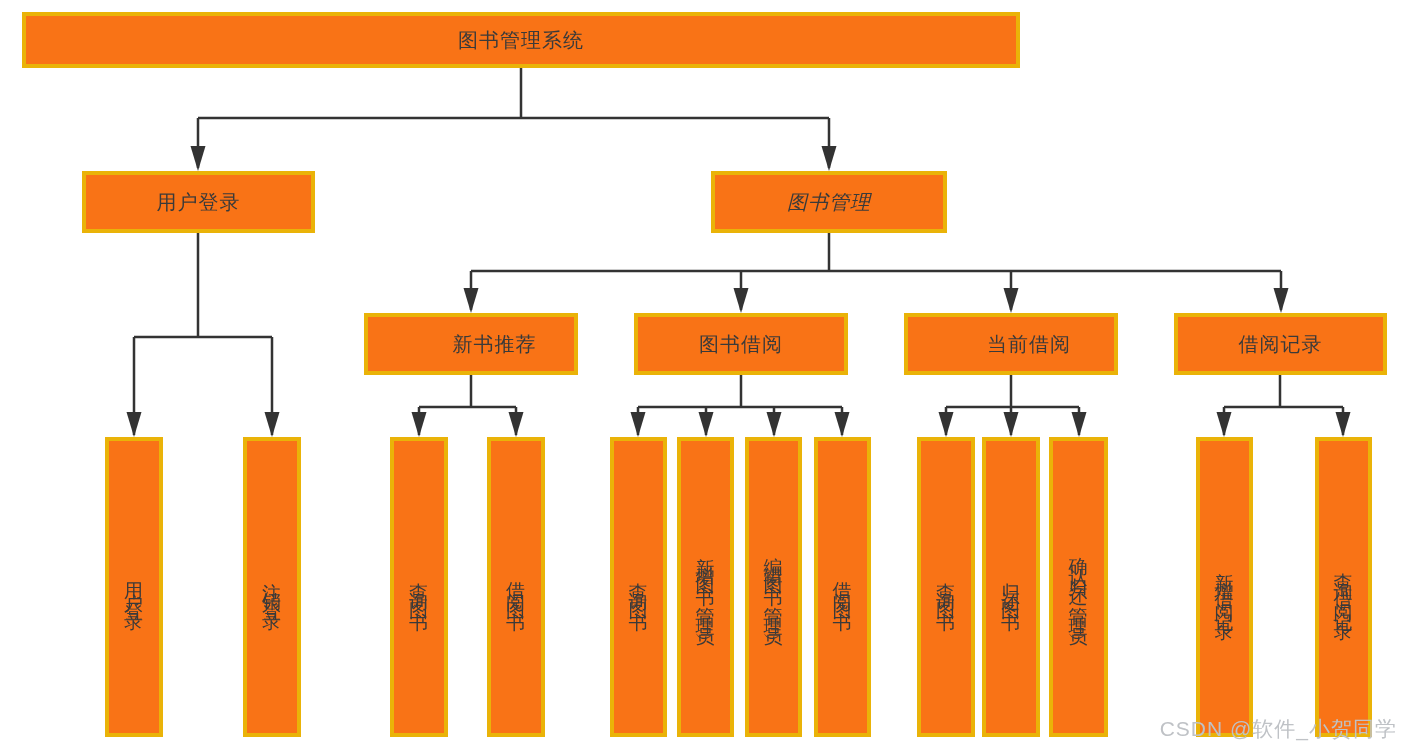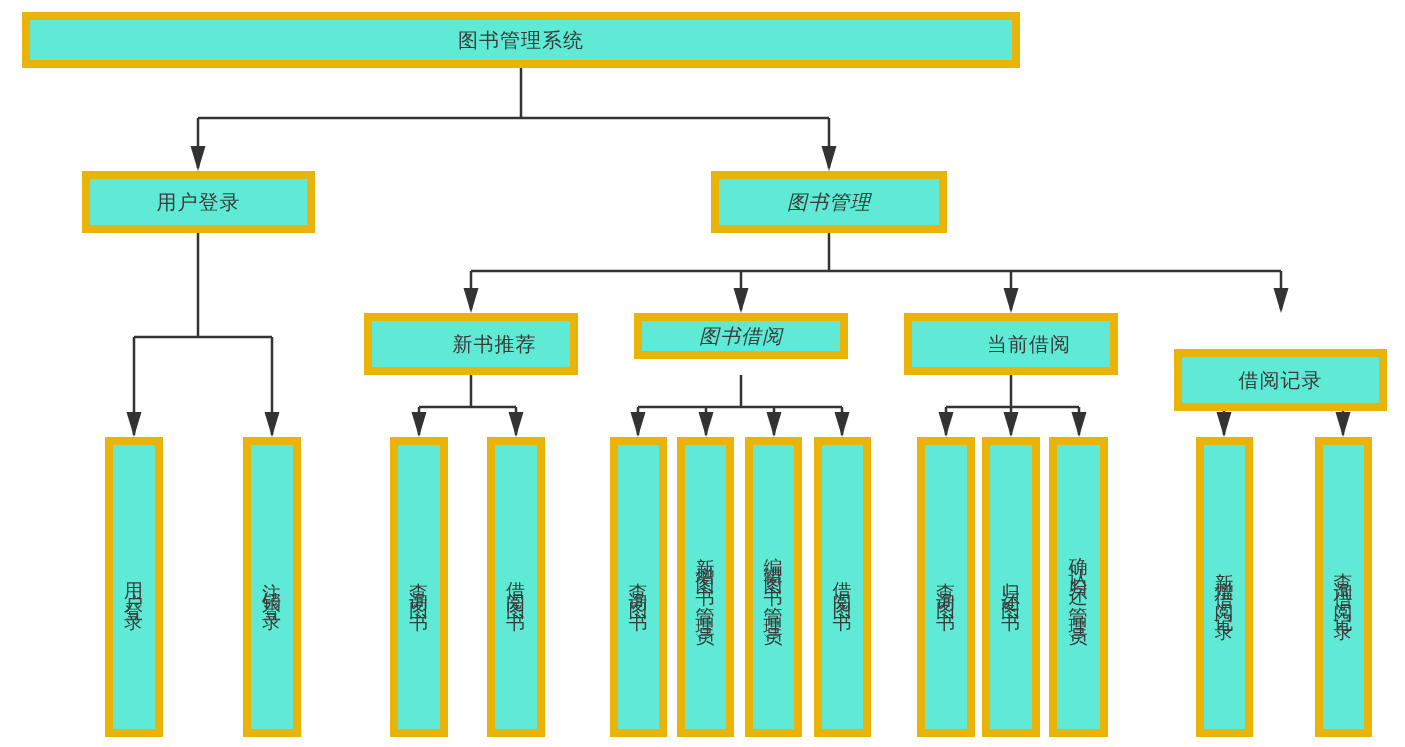--- a/index.html
+++ b/index.html
@@ -19,22 +19,22 @@
   }
   #wires {
     position: absolute;
     left: 0;
     top: 0;
     z-index: 1;
   }
   .node {
     position: absolute;
     box-sizing: border-box;
-    border: 8px solid #eab308;
-    background: #5eead4;
+    border: 4px solid #eab308;
+    background: #f97316;
     color: #3a3a3a;
     display: flex;
     align-items: center;
     justify-content: center;
     z-index: 2;
   }
   .node.h span {
     font-size: 20px;
     letter-spacing: 1px;
     white-space: nowrap;
@@ -117,27 +117,27 @@
   <div class="node h" style="left:82px; top:171px; width:233px; height:62px;">
     <span>用户登录</span>
   </div>
   <div class="node h" style="left:711px; top:171px; width:236px; height:62px;font-style:italic;">
     <span>图书管理</span>
   </div>
 
   <div class="node h" style="left:364px; top:313px; width:214px; height:62px;padding-left:47px;">
     <span>新书推荐</span>
   </div>
-  <div class="node h" style="left:634px; top:313px; width:214px; height:46px;font-style:italic;">
+  <div class="node h" style="left:634px; top:313px; width:214px; height:62px;">
     <span>图书借阅</span>
   </div>
   <div class="node h" style="left:904px; top:313px; width:214px; height:62px;padding-left:36px;">
     <span>当前借阅</span>
   </div>
-  <div class="node h" style="left:1174px; top:313px; width:213px; height:62px;margin-top:36px;">
+  <div class="node h" style="left:1174px; top:313px; width:213px; height:62px;">
     <span>借阅记录</span>
   </div>
 
   <div class="node v" style="left:105px; top:437px; width:58px; height:300px;">
     <span>用户登录</span>
   </div>
   <div class="node v" style="left:243px; top:437px; width:58px; height:300px;">
     <span>注销登录</span>
   </div>
 
@@ -171,14 +171,15 @@
     <span>确认归还（管理员）</span>
   </div>
 
   <div class="node v" style="left:1196px; top:437px; width:57px; height:300px;">
     <span>新增借阅记录</span>
   </div>
   <div class="node v" style="left:1315px; top:437px; width:57px; height:300px;">
     <span>查询借阅记录</span>
   </div>
 
+  <div id="watermark">CSDN @软件_小贺同学</div>
 
 </div>
 
 </body></html>

